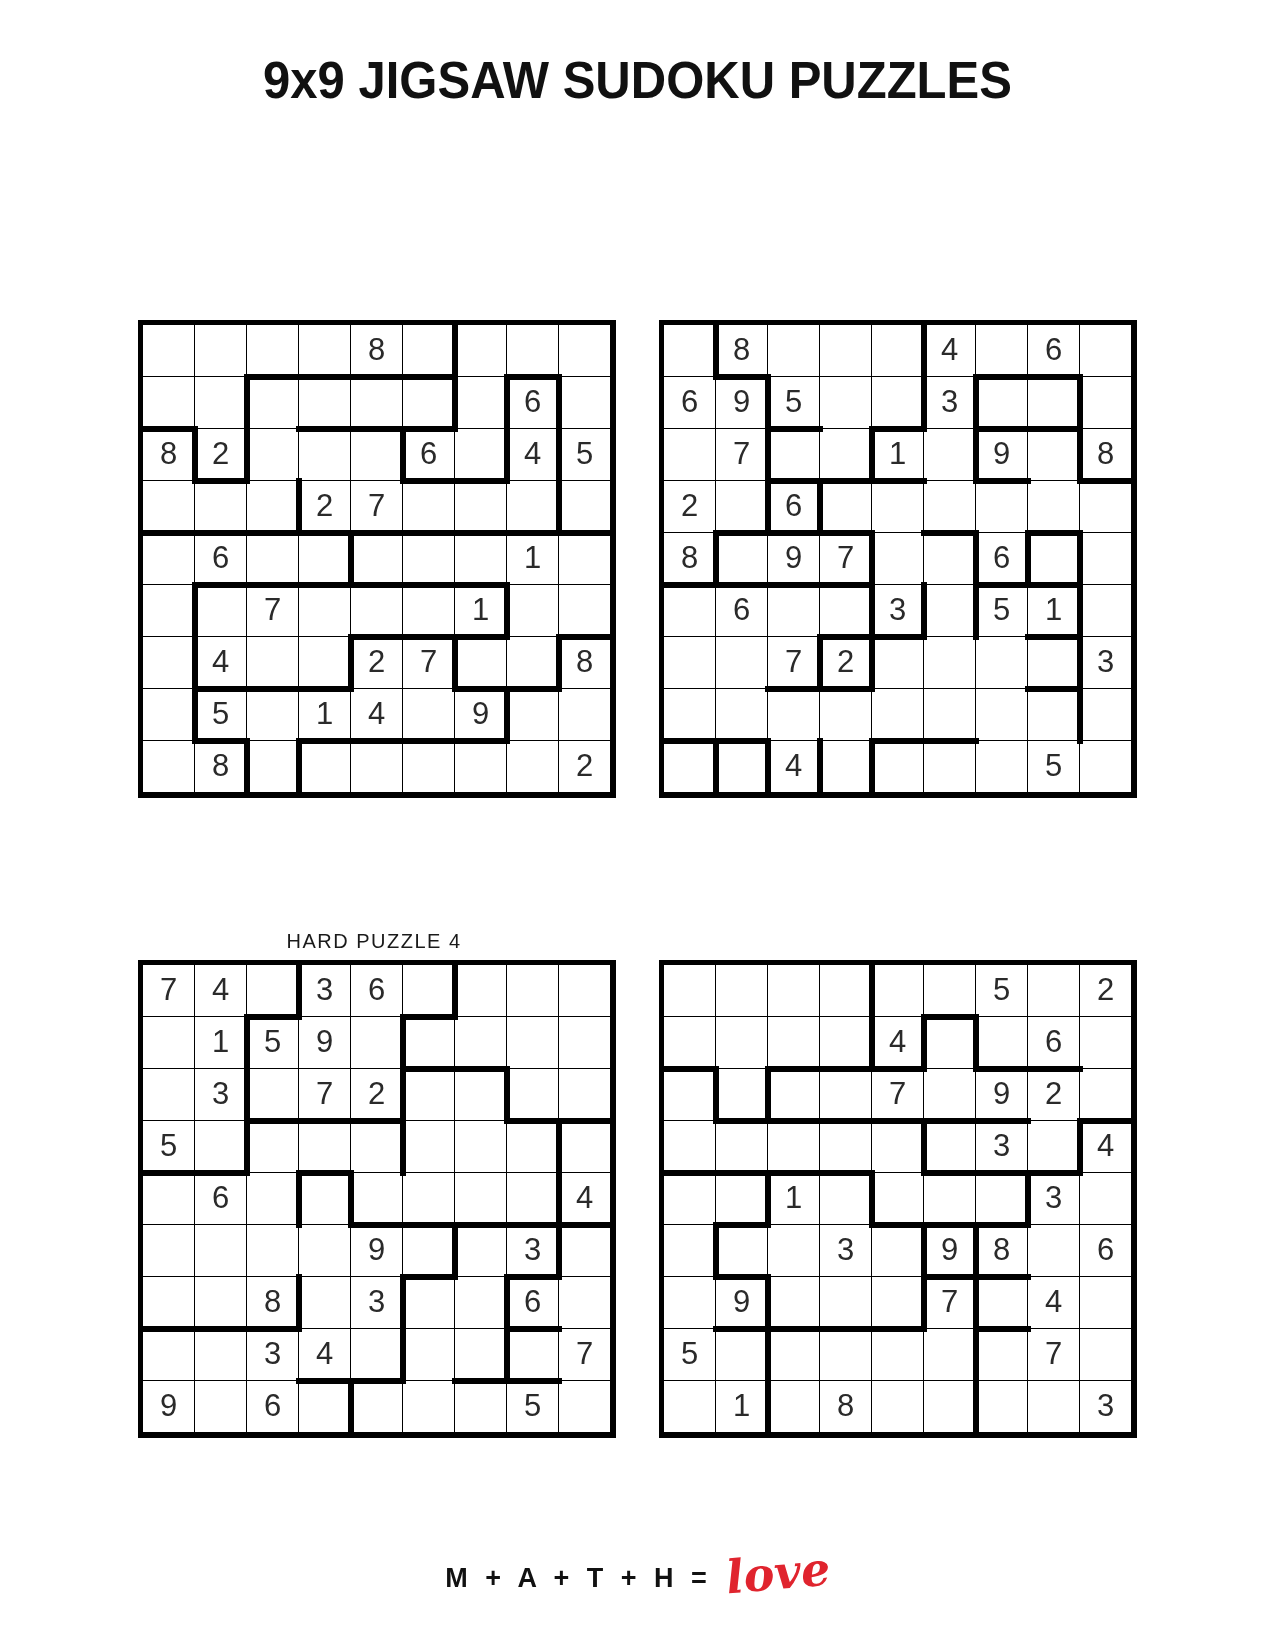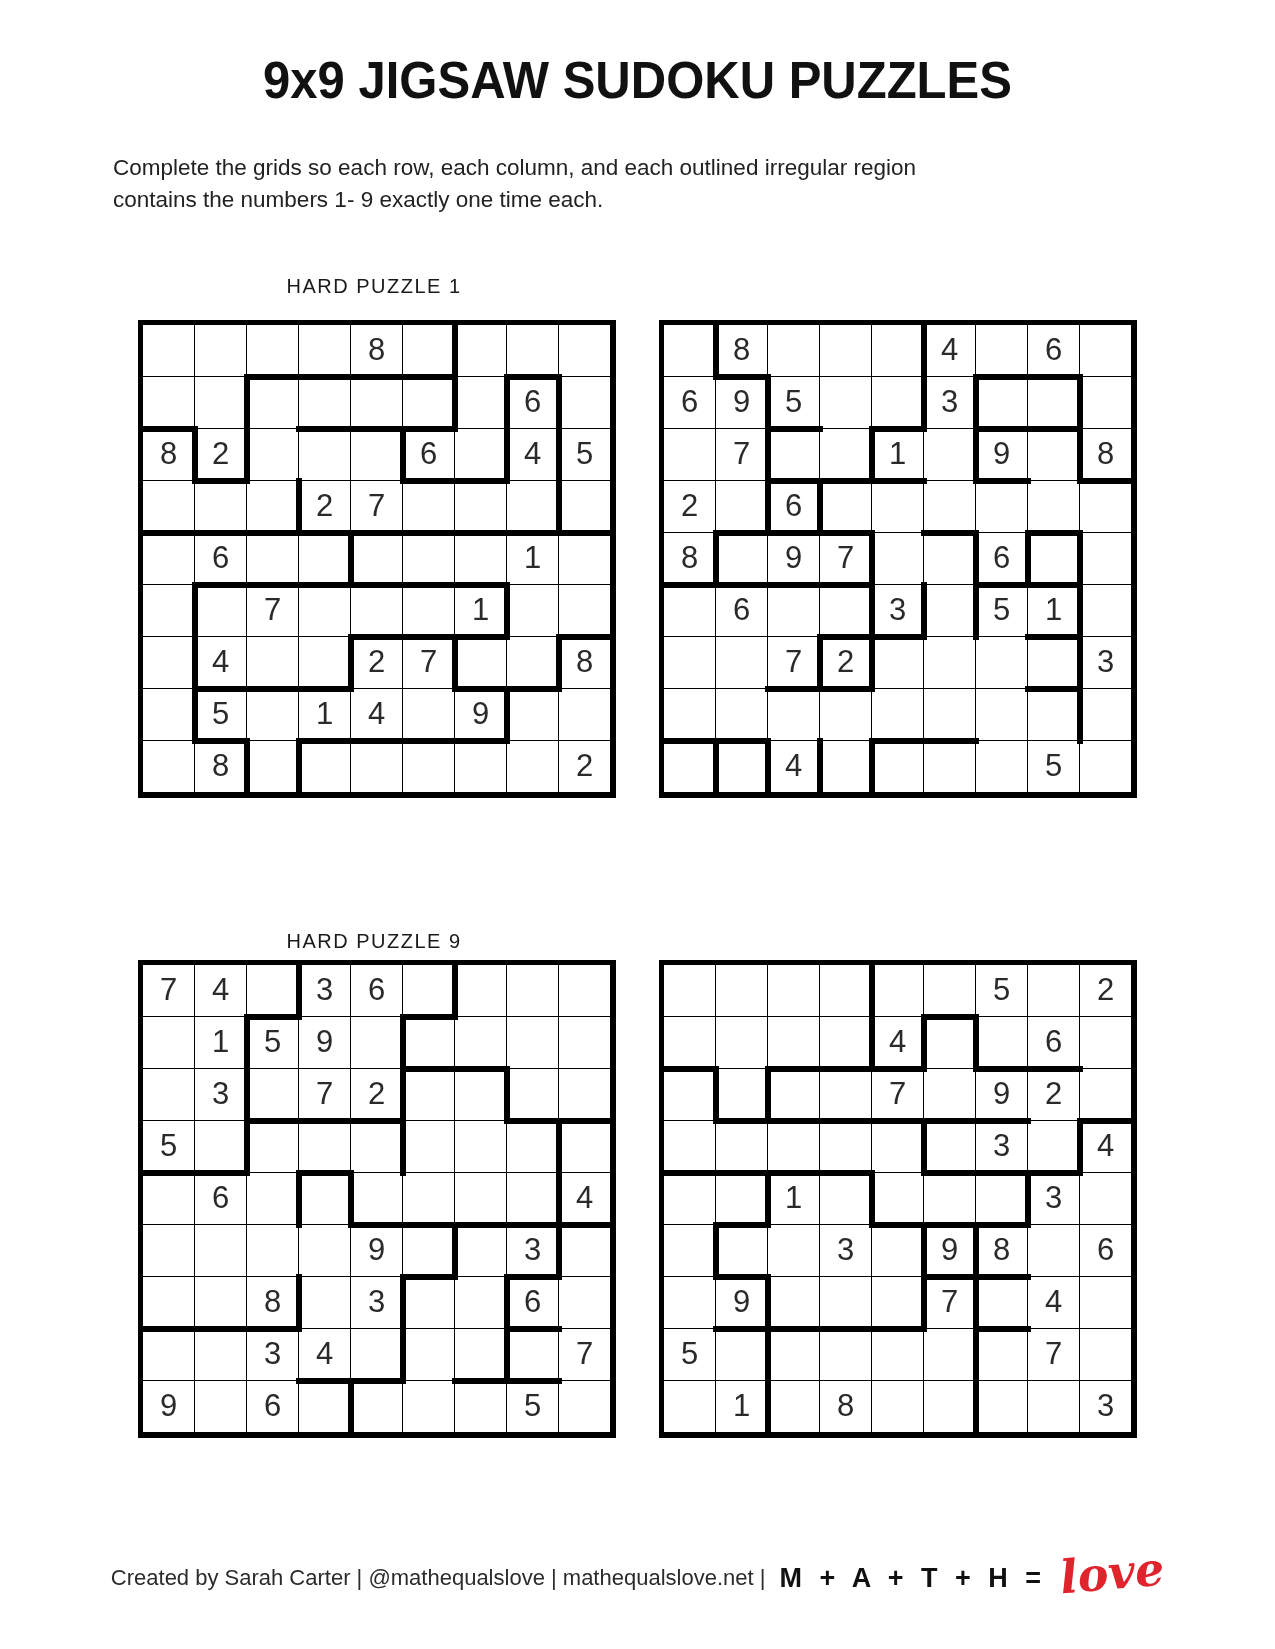--- a/index.html
+++ b/index.html
@@ -24,27 +24,22 @@
   .logo-love{font-family:"DejaVu Serif", serif;font-style:italic;font-weight:bold;
         font-size:46px;color:#e0242e;transform:rotate(-5deg);margin-top:-10px;}
 </style>
 </head>
 <body>
 
 <div class="page">
 
   <div class="main-title">9x9 JIGSAW SUDOKU PUZZLES</div>
 
-  <div class="instructions">
-    <div>Complete the grids so each row, each column, and each outlined irregular region</div>
-    <div>contains the numbers 1- 9 exactly one time each.</div>
-  </div>
-
-  <div class="puzzle-label" style="top:275px;left:140px;">HARD PUZZLE 1</div>
-  <div class="puzzle-label" style="top:930px;left:140px;">HARD PUZZLE 9</div>
+
+  <div class="puzzle-label" style="top:930px;left:140px;">HARD PUZZLE 4</div>
 
   <div class="grid" style="top:320px;left:138px;">
       <div class="cell" style="left: 0px; top: 0px;"></div>
       <div class="cell" style="left: 52px; top: 0px;"></div>
       <div class="cell" style="left: 104px; top: 0px;"></div>
       <div class="cell" style="left: 156px; top: 0px;"></div>
       <div class="cell" style="left: 208px; top: 0px;">8</div>
       <div class="cell" style="left: 260px; top: 0px;"></div>
       <div class="cell" style="left: 312px; top: 0px;"></div>
       <div class="cell" style="left: 364px; top: 0px;"></div>
@@ -594,18 +589,17 @@
       <div class="vseg" style="left: 309px; top: 49px; width: 6px; height: 58px;"></div>
       <div class="vseg" style="left: 309px; top: 257px; width: 6px; height: 58px;"></div>
       <div class="vseg" style="left: 309px; top: 309px; width: 6px; height: 58px;"></div>
       <div class="vseg" style="left: 309px; top: 361px; width: 6px; height: 58px;"></div>
       <div class="vseg" style="left: 309px; top: 413px; width: 6px; height: 58px;"></div>
       <div class="vseg" style="left: 361px; top: 205px; width: 6px; height: 58px;"></div>
       <div class="vseg" style="left: 413px; top: 153px; width: 6px; height: 58px;"></div>
     </div>
 
   <div class="footer">
-    <span class="credit">Created by Sarah Carter | @mathequalslove | mathequalslove.net |</span>
     <span class="logo-letters">M + A + T + H =</span>
     <span class="logo-love">love</span>
   </div>
 
 </div>
 
 </body></html>

